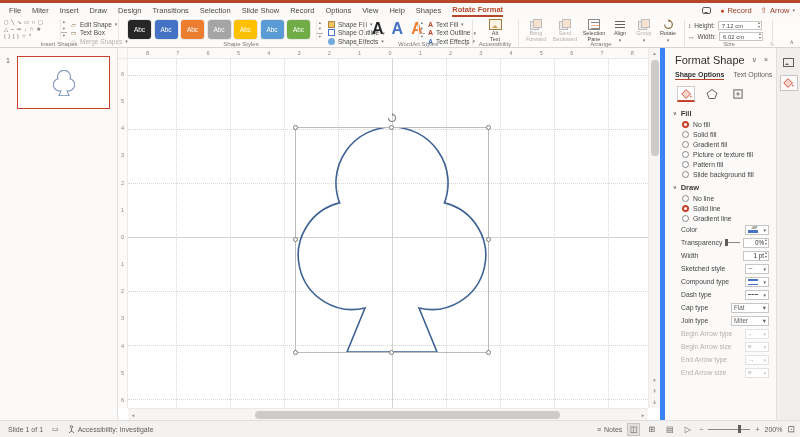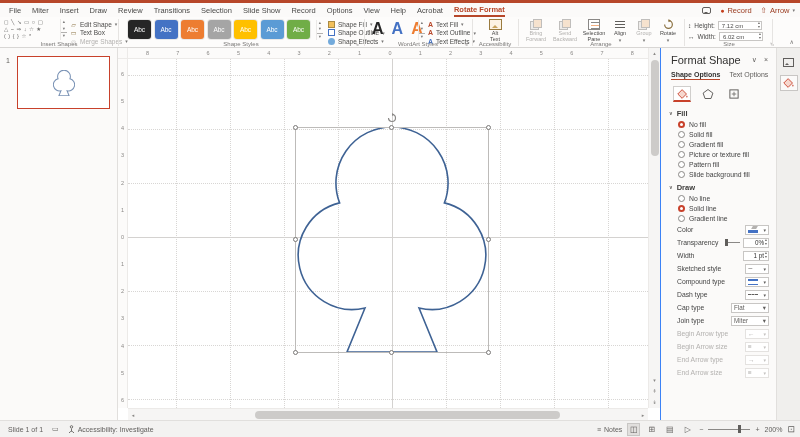--- a/index.html
+++ b/index.html
@@ -89,21 +89,21 @@
 
   .vscroll{position:absolute;right:0;top:0;width:12px;height:360px;background:#F6F5F4;border-left:1px solid #ECEAE8;font-size:5px;color:#8A8886;text-align:center}
   .vthumb{position:absolute;left:2px;top:12px;width:8px;height:96px;background:#CDCBC9;border-radius:4px}
   .sbtn{height:11px;line-height:11px;width:100%}
   .vbot{position:absolute;bottom:0;left:0;width:100%}
   .hscroll{position:absolute;left:10px;bottom:0;width:520px;height:12px;background:#F6F5F4;border-top:1px solid #ECEAE8;font-size:5px;color:#8A8886;display:flex;align-items:center}
   .hthumb{position:absolute;left:127px;top:2px;width:305px;height:8px;background:#CDCBC9;border-radius:4px}
   .harrow{width:10px;text-align:center}
 
   
-  .pane{width:116px;border-left:1px solid #3b82f6;background:#FBFAF9;position:relative;font-size:7px;color:#3B3A39}
+  .pane{width:116px;border-left:5px solid #3b82f6;background:#FBFAF9;position:relative;font-size:7px;color:#3B3A39}
   .ptitle{display:flex;align-items:center;justify-content:space-between;padding:6px 8px 2px 10px;font-size:11px;color:#323130}
   .pticons{display:flex;gap:7px;font-size:7px;color:#605E5C}
   .ptabs{display:flex;gap:9px;padding:3px 0 2px 10px;font-size:7px}
   .ptab{color:#605E5C;padding-bottom:1px}
   .ptab.active{color:#323130;font-weight:bold;border-bottom:1.5px solid #B7472A}
   .picons{display:flex;gap:8px;padding:4px 0 3px 12px;align-items:center}
   .picon{width:18px;height:16px;display:flex;align-items:center;justify-content:center}
   .picon.sel{background:#fff;border:1px solid #D0CECC;border-bottom:2px solid #C8412B}
   .sech{display:flex;gap:4px;align-items:center;height:12px;padding-left:8px;font-size:7.5px;font-weight:bold;color:#3B3A39;margin-top:2px}
   .chev{font-size:5px;color:#605E5C}
@@ -149,29 +149,29 @@
 <div class="app">
 
   <div class="brandbar"></div>
 
   <div class="menubar">
     <div class="mtabs">
       <span class="mtab">File</span>
       <span class="mtab">Miter</span>
       <span class="mtab">Insert</span>
       <span class="mtab">Draw</span>
-      <span class="mtab">Review</span>
+      <span class="mtab">Design</span>
       <span class="mtab">Transitions</span>
       <span class="mtab">Selection</span>
       <span class="mtab">Slide Show</span>
       <span class="mtab">Record</span>
       <span class="mtab">Options</span>
       <span class="mtab">View</span>
       <span class="mtab">Help</span>
-      <span class="mtab">Acrobat</span>
+      <span class="mtab">Shapes</span>
       <span class="mtab active">Rotate Format</span>
     </div>
     <div class="mright">
       <span class="bubble"></span>
       <span class="recbtn">
           <span class="recdot">●</span>
           <span>Record</span>
         </span>
       <span class="sharebtn">
           <span>⇧</span>

